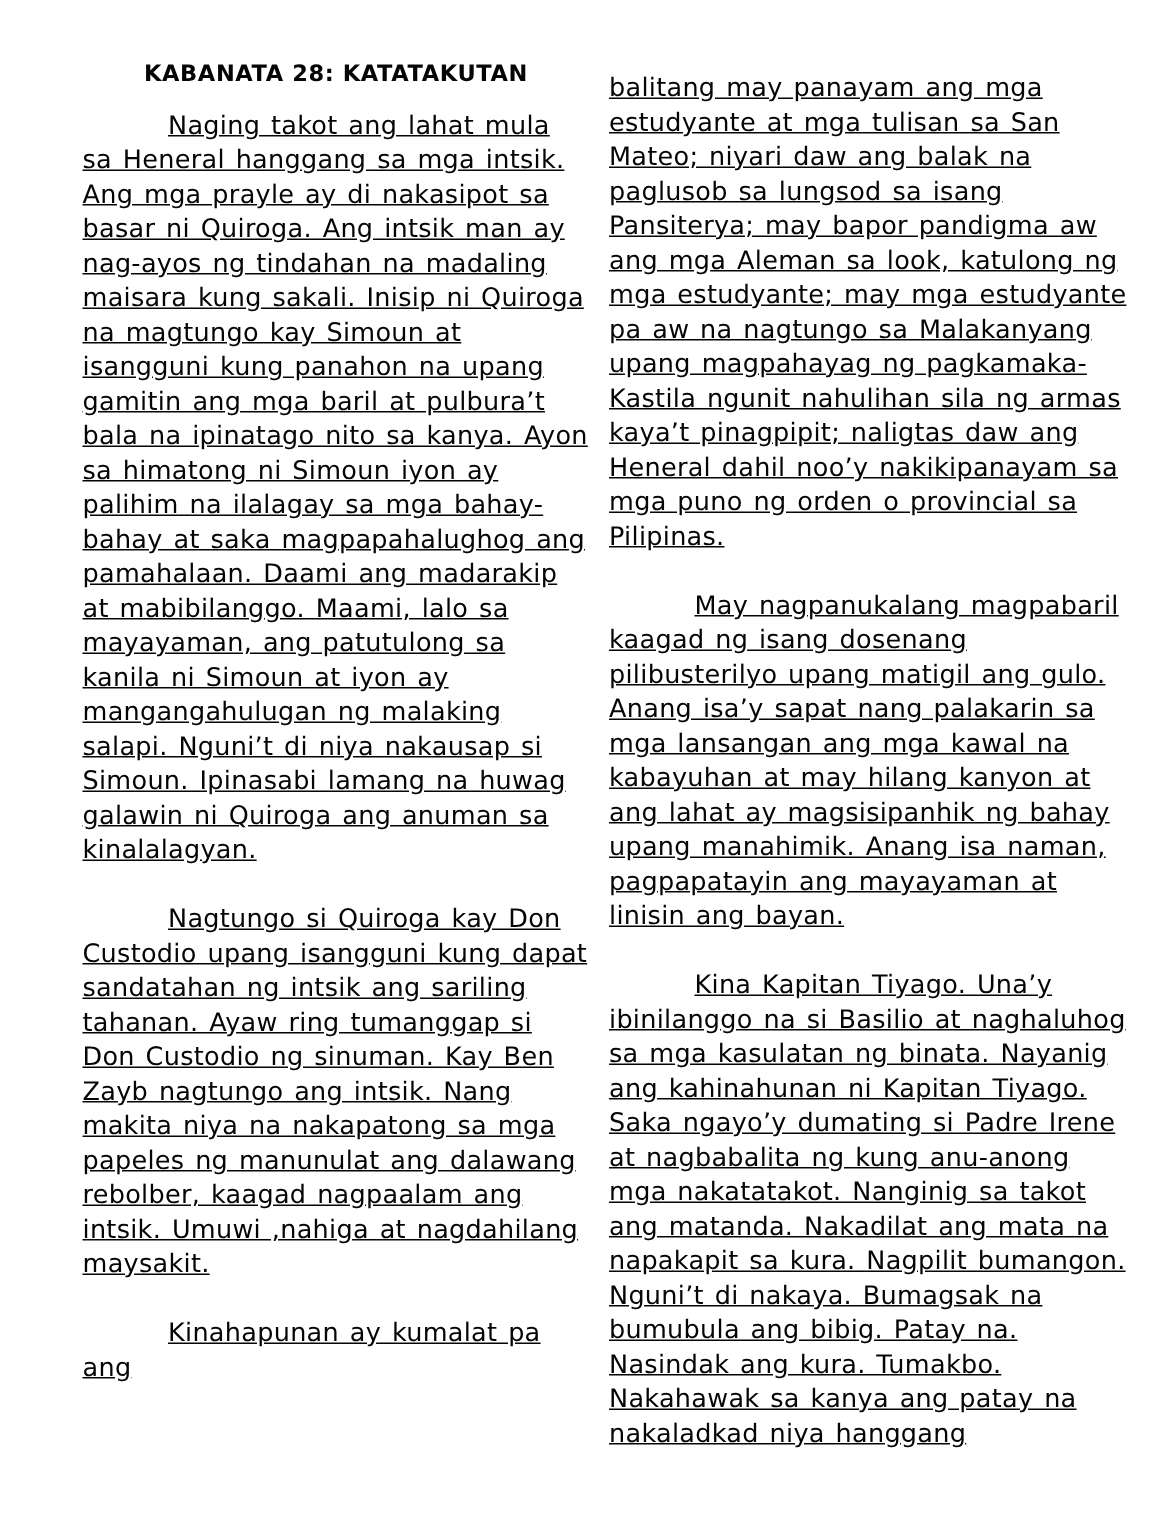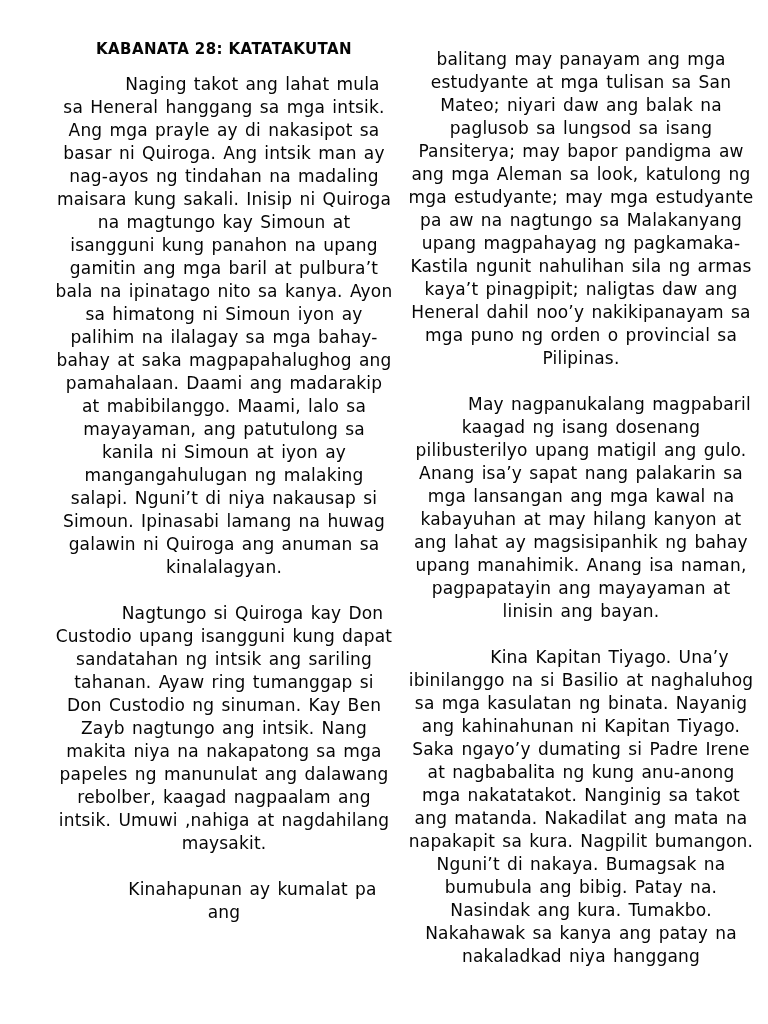--- a/index.html
+++ b/index.html
@@ -41,21 +41,22 @@
     text-align: center;
     line-height: 17px;
     margin: 1px 0 15px 0;
   }
   .para {
     font-size: 17px;
     line-height: 23px;
     letter-spacing: 0.2px;
     word-spacing: 1.6px;
     margin: 0 0 23px 0;
-    text-align: center;
+    text-align: left;
+    text-decoration: underline;
   }
   .para.indented {
     text-indent: 57px;
   }
 </style>
 </head>
 <body>
 
 <div class="page">
   <div class="content">

